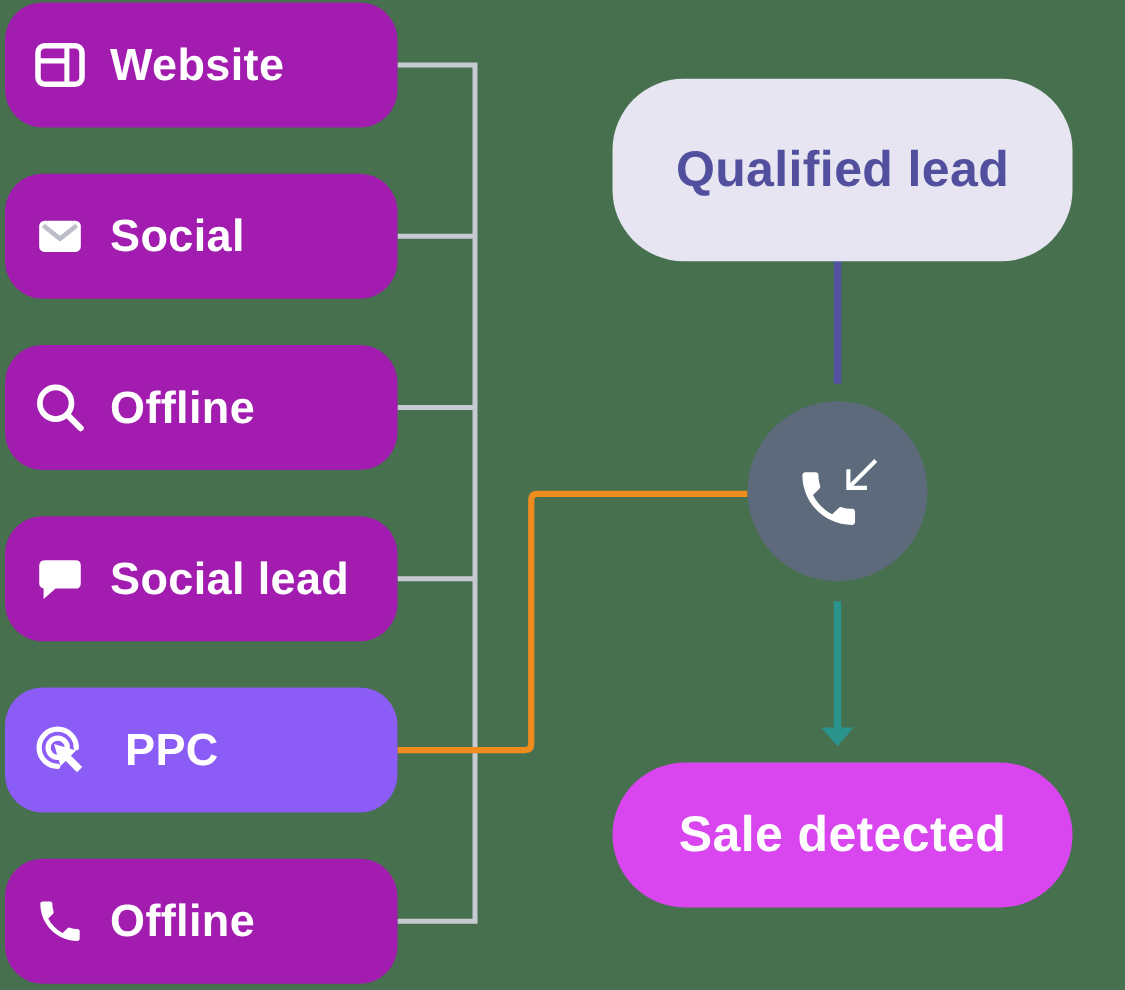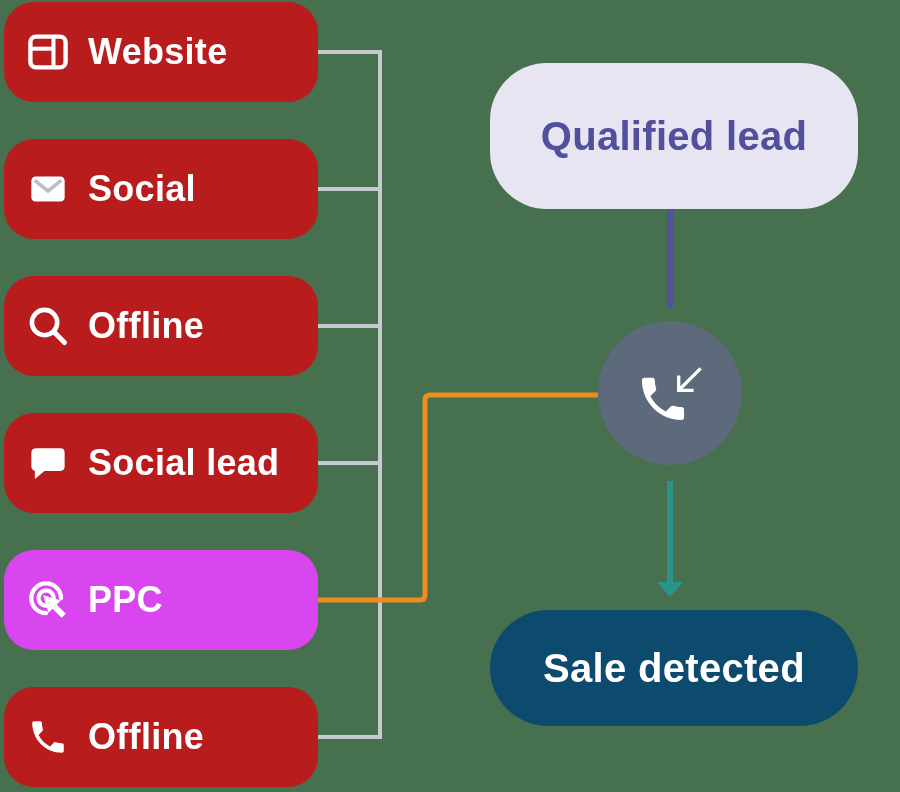--- a/index.html
+++ b/index.html
@@ -7,26 +7,26 @@
     position:relative;
     width:900px;height:792px;
     background:#47704E;
     overflow:hidden;
     font-family:"Liberation Sans", sans-serif;
   }
   .wires{position:absolute;left:0;top:0;width:900px;height:792px;}
   .pill{
     position:absolute;
     left:4px;width:314px;height:100px;
-    background:#b91c1c;
+    background:#a21caf;
     border-radius:30px;
     display:flex;align-items:center;
     padding-left:18px;box-sizing:border-box;
   }
-  .pill.highlight{background:#d946ef;}
+  .pill.highlight{background:#8b5cf6;gap:12px;}
   .pill .icon{
     width:52px;height:52px;
     display:flex;align-items:center;justify-content:center;
     margin-right:14px;flex:0 0 auto;
   }
   .pill .label{
     color:#FFFFFF;
     font-size:36px;font-weight:700;
     letter-spacing:0.3px;
     white-space:nowrap;
@@ -43,21 +43,21 @@
     display:flex;align-items:center;justify-content:center;
     font-weight:700;font-size:40px;
     letter-spacing:0.3px;
   }
   .outcome.lead{
     top:63px;height:146px;border-radius:57px;
     background:#E7E5F1;color:#514F9E;
   }
   .outcome.sale{
     top:610px;height:116px;border-radius:58px;
-    background:#0c4a6e;color:#FFFFFF;
+    background:#d946ef;color:#FFFFFF;
   }
 </style>
 </head>
 <body>
 
 <div class="stage">
 
   <svg class="wires" viewBox="0 0 900 792">
     <path d="M318 52 H380 M318 189 H380 M318 326 H380 M318 463 H380 M318 737 H380 M380 50 V739" fill="none" stroke-width="4" stroke="#C7CAD2"></path>
     <path d="M318 600 H420 Q425 600 425 595 V400 Q425 395 430 395 H598" fill="none" stroke-width="5" stroke="#EE8C1E"></path>

